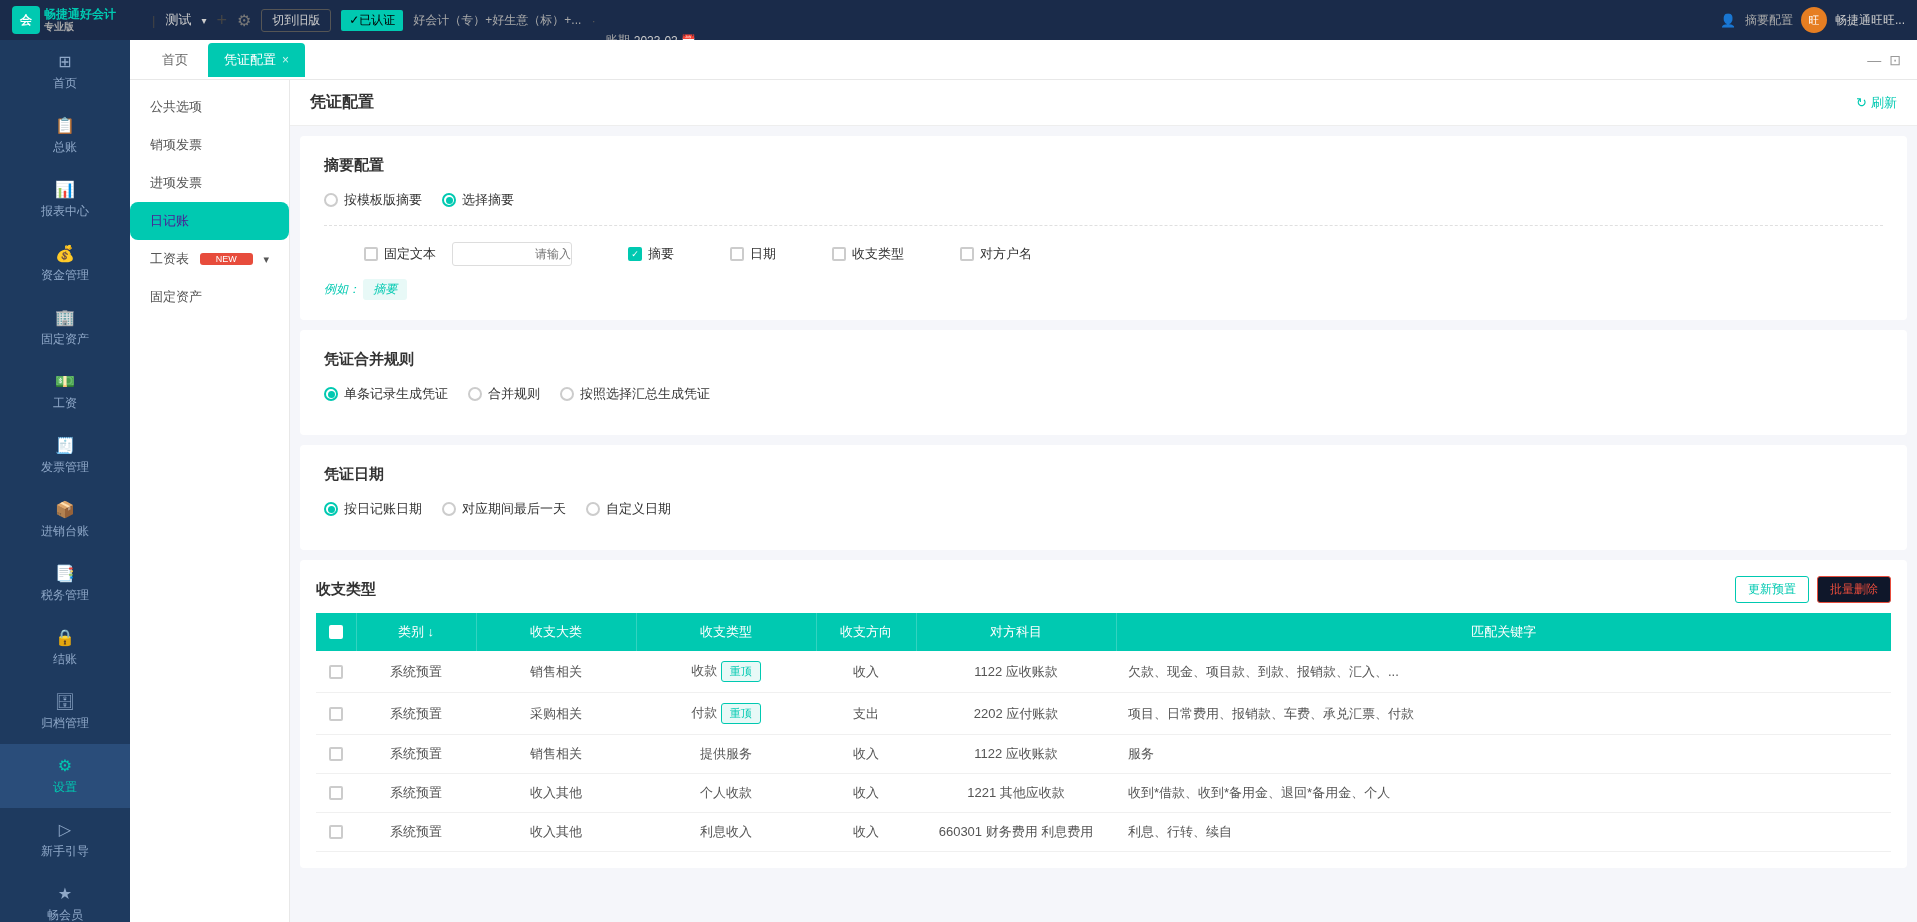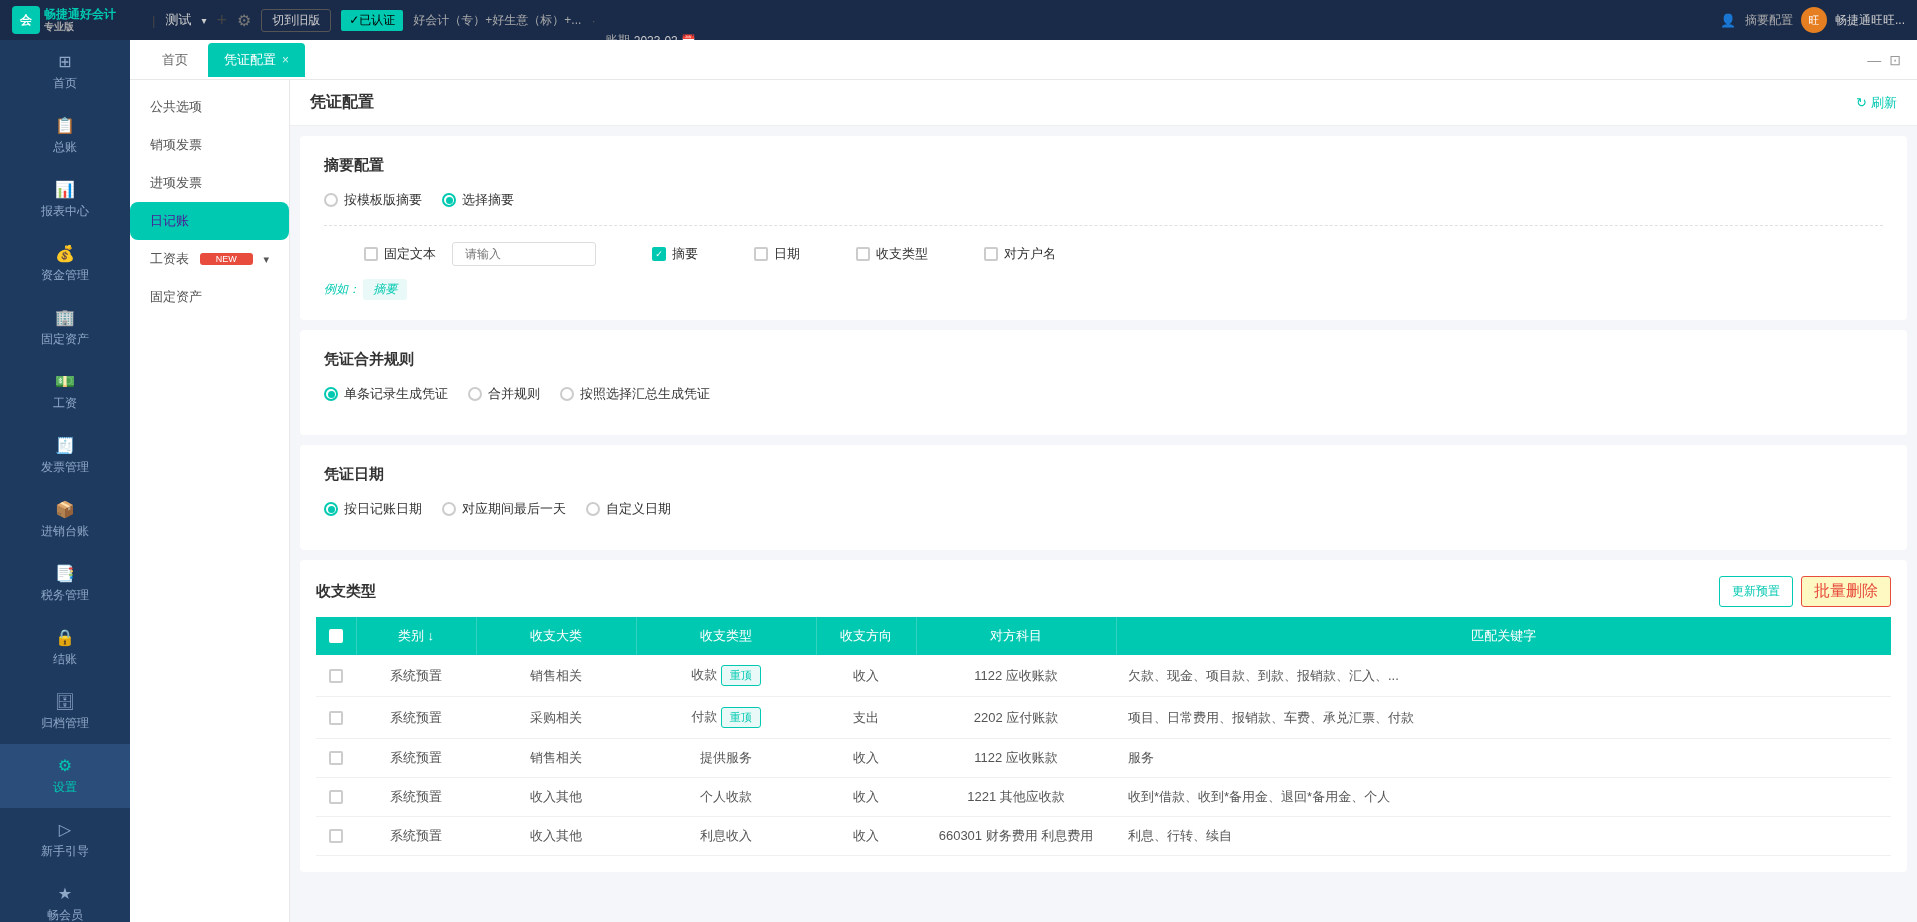--- a/index.html
+++ b/index.html
@@ -81,21 +81,21 @@
     .example-tag { background: #e8f9f7; color: #00c9b1; padding: 2px 10px; border-radius: 3px; font-size: 12px; display: inline-block; }
 
     .divider-line { border: none; border-top: 1px dashed #e0e0e0; margin: 16px 0; }
 
     
     .table-section { background: #fff; margin: 10px; padding: 16px; border-radius: 4px; }
     .table-header-row { display: flex; align-items: center; justify-content: space-between; margin-bottom: 10px; }
     .table-section-title { font-size: 15px; font-weight: bold; color: #333; }
     .table-actions { display: flex; gap: 8px; }
     .btn-table-action { border: 1px solid #00c9b1; color: #00c9b1; background: #fff; padding: 4px 12px; border-radius: 3px; font-size: 12px; cursor: pointer; }
-    .btn-table-danger { border: 1px solid #e74c3c; color: #e74c3c; background: #fef9c3; padding: 4px 12px; border-radius: 3px; font-size: 16px; cursor: pointer; }
+    .btn-table-danger { border: 1px solid #e74c3c; color: #e74c3c; background: #0f172a; padding: 4px 12px; border-radius: 3px; font-size: 12px; cursor: pointer; }
 
     table { width: 100%; border-collapse: collapse; }
     thead tr { background: #00c9b1; }
     thead th { color: #fff; padding: 10px 12px; font-size: 13px; font-weight: normal; text-align: center; border-right: 1px solid rgba(255,255,255,0.2); }
     thead th:last-child { border-right: none; }
     tbody tr { border-bottom: 1px solid #f0f0f0; }
     tbody td { padding: 10px 12px; font-size: 13px; text-align: center; color: #555; }
     .td-keyword { text-align: left; }
 
     .reset-btn { background: #e8f9f7; color: #00c9b1; border: 1px solid #00c9b1; padding: 2px 8px; border-radius: 3px; font-size: 11px; cursor: pointer; }
@@ -266,21 +266,21 @@
             </label>
           </div>
 
           <hr class="divider-line">
 
           <div class="checkbox-group">
             <label class="checkbox-item">
               <div class="checkbox-box"></div>
               <span>固定文本</span>
             </label>
-            <input class="text-input" style="border: 1px solid rgb(221, 221, 221); padding: 4px 12px; border-radius: 3px; font-size: 12px; color: rgb(153, 153, 153); width: 144px;" placeholder="请输入">
+            <input class="text-input" style="border: 1px solid rgb(221, 221, 221); padding: 4px 0; border-radius: 3px; font-size: 12px; color: rgb(153, 153, 153); width: 120px; text-align: right;" placeholder="请输入">
             <label class="checkbox-item">
               <div class="checkbox-box checked"></div>
               <span>摘要</span>
             </label>
             <label class="checkbox-item">
               <div class="checkbox-box"></div>
               <span>日期</span>
             </label>
             <label class="checkbox-item">
               <div class="checkbox-box"></div>

